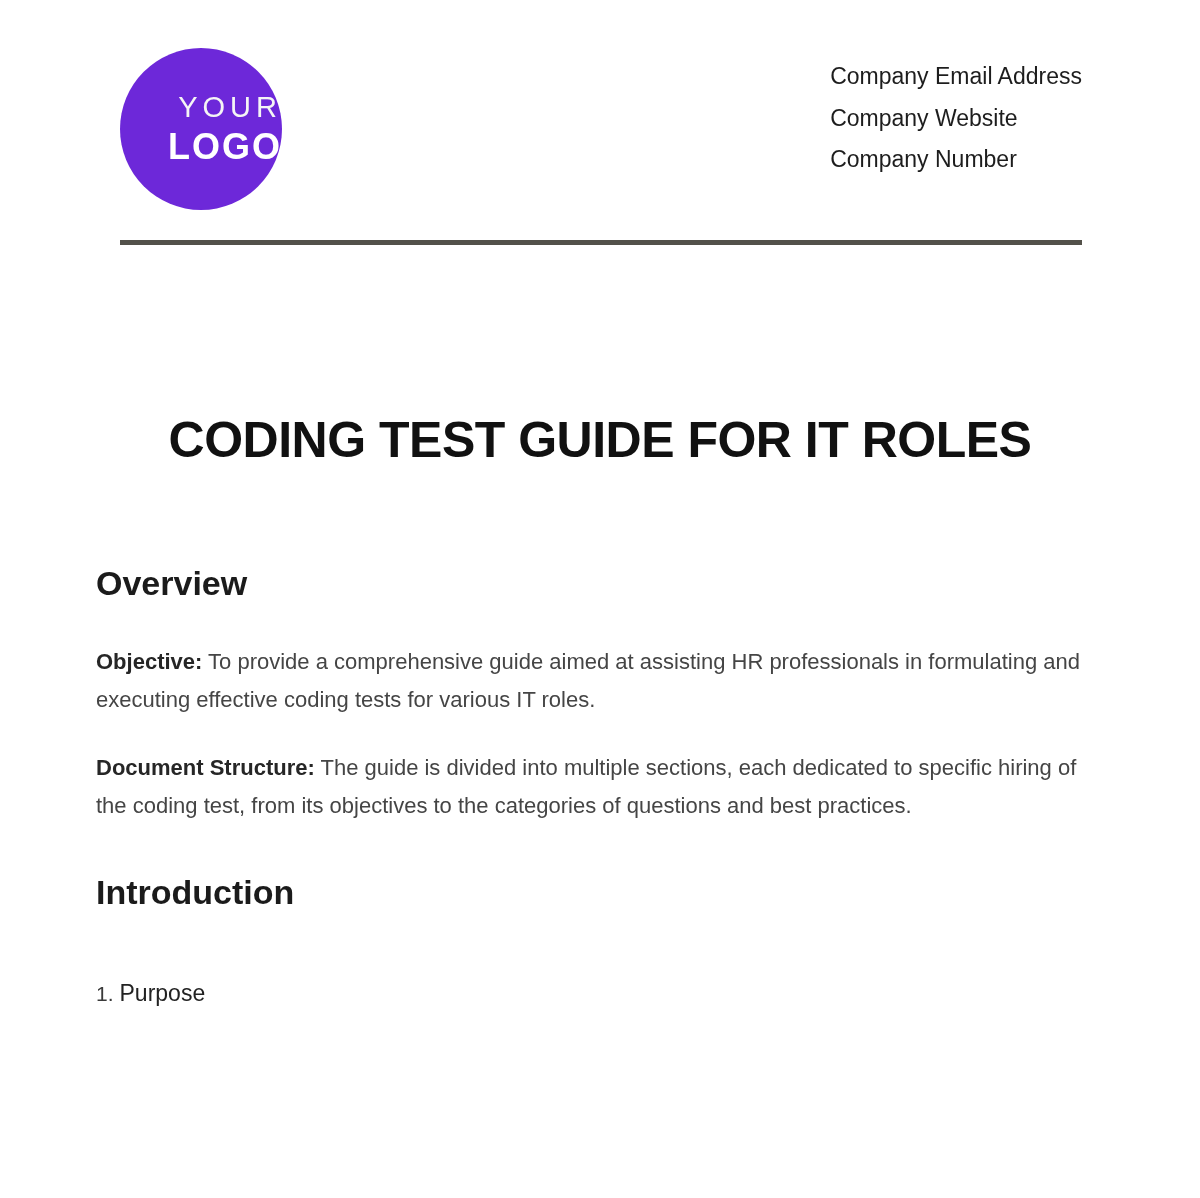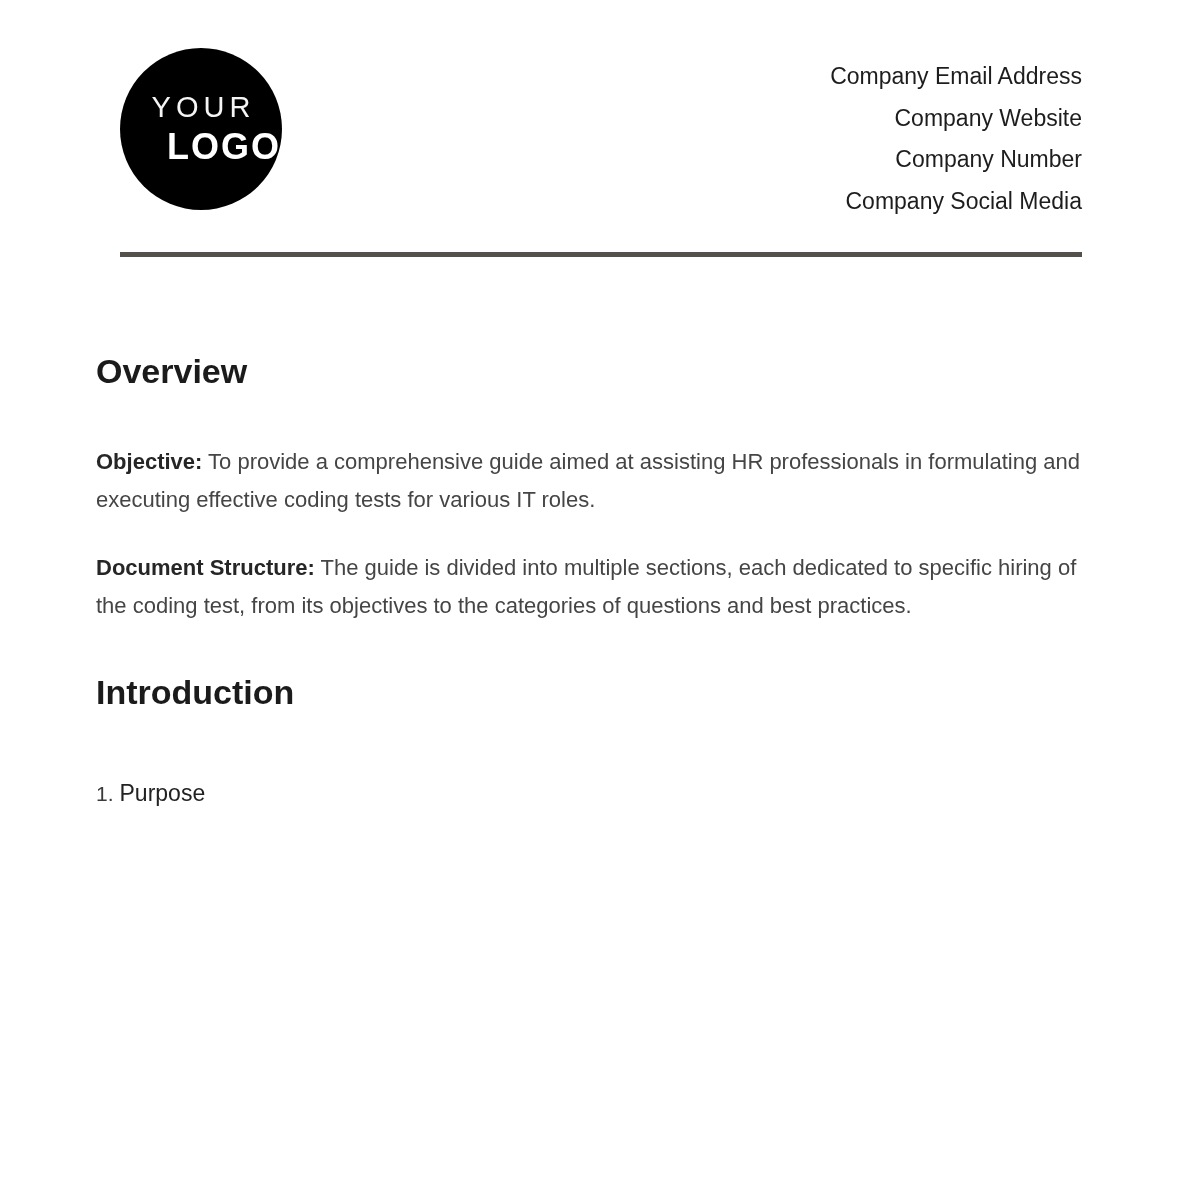--- a/index.html
+++ b/index.html
@@ -19,45 +19,45 @@
   .header {
     display: flex;
     justify-content: space-between;
     align-items: flex-start;
     padding: 48px 118px 0 120px;
   }
   .logo-circle {
     width: 162px;
     height: 162px;
     border-radius: 50%;
-    background: #000000;
+    background: #6d28d9;
     color: #ffffff;
     display: flex;
     flex-direction: column;
-    align-items: center;
+    align-items: flex-end;
     justify-content: center;
     flex-shrink: 0;
   }
   .logo-your {
     font-size: 29px;
     font-weight: 400;
     letter-spacing: 5px;
     text-indent: 5px;
     color: #f5f5f5;
   }
   .logo-logo {
     font-size: 36px;
     font-weight: 700;
     letter-spacing: 2px;
     text-indent: 2px;
     margin-top: 2px;
     margin-left: 44px;
   }
   .contact {
-    text-align: right;
+    text-align: left;
     font-size: 23px;
     line-height: 41.5px;
     color: #1d1d1d;
     padding-top: 8px;
   }
   .divider {
     height: 5px;
     background: #53514a;
     margin: 30px 118px 0 120px;
   }
@@ -79,21 +79,21 @@
     color: #1b1b1b;
   }
   .heading-overview { margin-top: 95px; }
   .heading-introduction { margin-top: 48px; }
   .para {
     font-size: 22px;
     line-height: 38px;
     color: #454545;
     max-width: 986px;
   }
-  .para-1 { margin-top: 52px; }
+  .para-1 { margin-top: 40px; }
   .para-2 { margin-top: 30px; }
   .bold-label {
     font-weight: 700;
     color: #262626;
   }
   .list-item-head {
     margin-top: 66px;
     font-size: 22px;
     line-height: 30px;
   }
@@ -117,26 +117,26 @@
 
   <div class="header">
     <div class="logo-circle">
       <div class="logo-your">YOUR</div>
       <div class="logo-logo">LOGO</div>
     </div>
     <div class="contact">
       <div>Company Email Address</div>
       <div>Company Website</div>
       <div>Company Number</div>
-      <div>Company Social Media</div>
     </div>
   </div>
 
   <div class="divider"></div>
 
+  <h1 class="doc-title">CODING TEST GUIDE FOR IT ROLES</h1>
 
   <div class="content">
 
     <h2 class="section-heading heading-overview">Overview</h2>
 
     <p class="para para-1"><span class="bold-label">Objective:</span><span> To provide a comprehensive guide aimed at assisting HR professionals in formulating and executing effective coding tests for various IT roles.</span></p>
 
     <p class="para para-2"><span class="bold-label">Document Structure:</span><span> The guide is divided into multiple sections, each dedicated to specific hiring of the coding test, from its objectives to the categories of questions and best practices.</span></p>
 
     <h2 class="section-heading heading-introduction">Introduction</h2>

